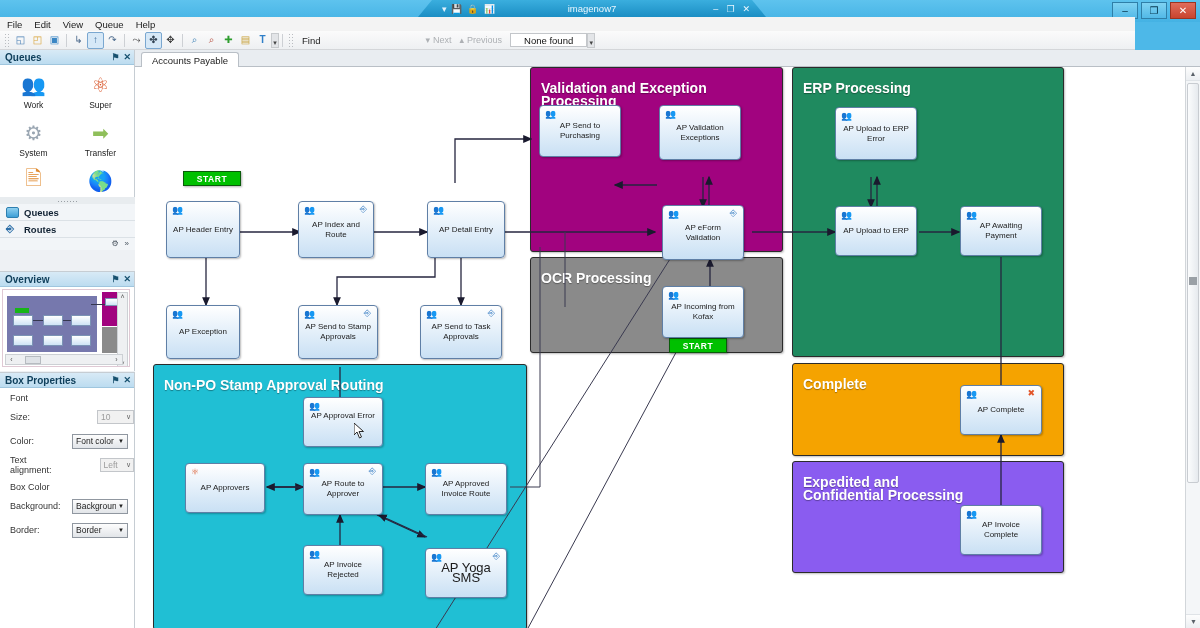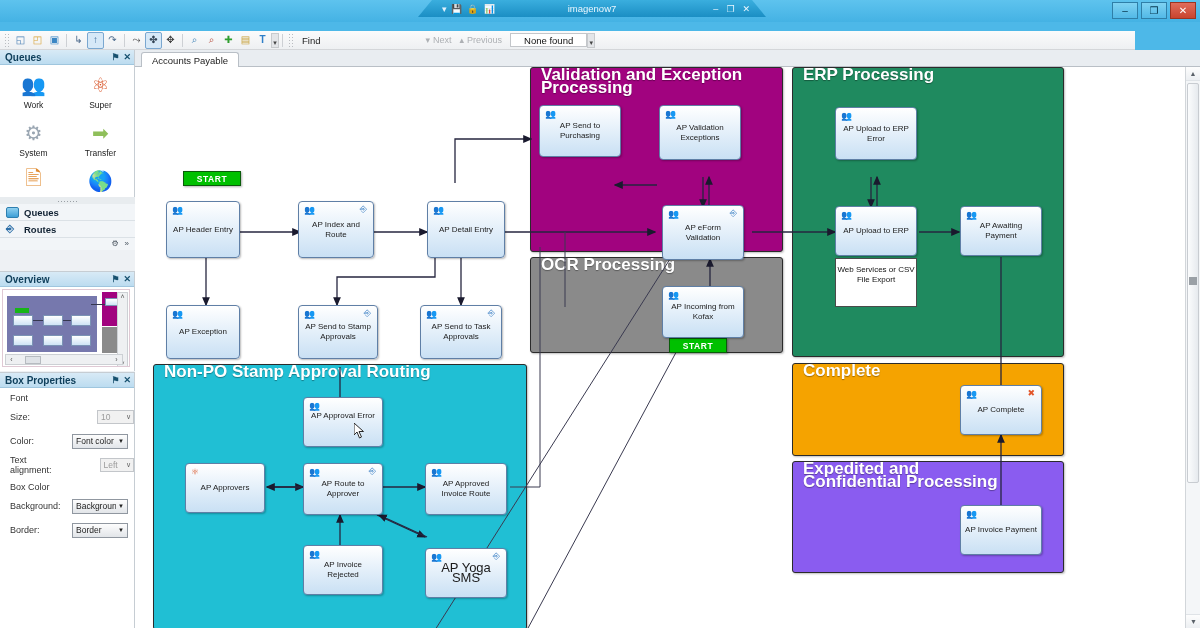--- a/index.html
+++ b/index.html
@@ -175,21 +175,21 @@
   .vscroll .vs-thumb { position:absolute; top:2px; left:1px; width:12px; height:400px;
      background:linear-gradient(90deg,#fbfcfd,#e6eaee); border:1px solid #c8ccd1; border-radius:2px; }
   .vscroll .vs-grip { position:absolute; top:196px; left:3px; width:8px; height:8px; background:#9aa0a6; }
 
   
   .grp {
     position:absolute; border:1px solid #2b2b2b; border-radius:3px;
     box-shadow: 1px 1px 2px rgba(0,0,0,.25);
   }
   .grp-title {
-    position:absolute; left:10px; top:0; color:#ffffff; font-size:17px; font-weight:bold;
+    position:absolute; left:10px; top:14px; color:#ffffff; font-size:14px; font-weight:bold;
     text-shadow: 0 1px 1px rgba(0,0,0,.35); line-height: 13px;
   }
 
   
   .pbox {
     position:absolute; border:1px solid #5f7fa6; border-radius:4px;
     background: linear-gradient(#ffffff 0%, #eaf3fb 38%, #c9e0f4 100%);
     box-shadow: 1px 1px 2px rgba(0,0,0,.28);
     display:flex; align-items:center; justify-content:center;
     font-size:8px; color:#1b1b1b; text-align:center; cursor:pointer;
@@ -235,20 +235,27 @@
       <span class="dt-ico">📊</span>
     </div>
     <div class="dt-title">imagenow7</div>
     <div class="dt-right">
       <span>–</span>
       <span>❐</span>
       <span>✕</span>
     </div>
   </div>
 
+  <div class="menubar">
+    <span class="menu-item">File</span>
+    <span class="menu-item">Edit</span>
+    <span class="menu-item">View</span>
+    <span class="menu-item">Queue</span>
+    <span class="menu-item">Help</span>
+  </div>
 
   <div class="toolbar">
     <div class="tb-grip"></div>
     <div class="tb-btn" style="color:#4a7fb5">◱</div>
     <div class="tb-btn" style="color:#d9a63c">◰</div>
     <div class="tb-btn" style="color:#3a86c4">▣</div>
     <div class="tb-sep"></div>
     <div class="tb-btn" style="color:#4c6a8c">↳</div>
     <div class="tb-btn sel" style="color:#3a6a9c">↑</div>
     <div class="tb-btn" style="color:#4c6a8c">↷</div>
@@ -551,31 +558,30 @@
         <span class="plabel">AP Upload to ERP Error</span>
       </div>
       <div class="pbox" style="left:700px; top:139px; width:82px; height:50px;">
         <span class="ic-tl">👥</span>
         <span class="plabel">AP Upload to ERP</span>
       </div>
       <div class="pbox" style="left:825px; top:139px; width:82px; height:50px;">
         <span class="ic-tl">👥</span>
         <span class="plabel">AP Awaiting Payment</span>
       </div>
-      <div class="plainbox" style="left:700px; top:191px; width:82px; height:49px;">Web Services or CSV File Export</div>
 
       <div class="pbox" style="left:825px; top:318px; width:82px; height:50px;">
         <span class="ic-tl">👥</span>
         <span class="ic-tr" style="color:#e2562a">✖</span>
         <span class="plabel">AP Complete</span>
       </div>
 
       <div class="pbox" style="left:825px; top:438px; width:82px; height:50px;">
         <span class="ic-tl">👥</span>
-        <span class="plabel">AP Invoice Payment</span>
+        <span class="plabel">AP Invoice Complete</span>
       </div>
 
       <div class="pbox" style="left:168px; top:330px; width:80px; height:50px;">
         <span class="ic-tl">👥</span>
         <span class="plabel" style="margin-bottom:12px">AP Approval Error</span>
       </div>
       <div class="pbox" style="left:50px; top:396px; width:80px; height:50px;">
         <span class="ic-tl" style="color:#d9572b">⚛</span>
         <span class="plabel">AP Approvers</span>
       </div>

